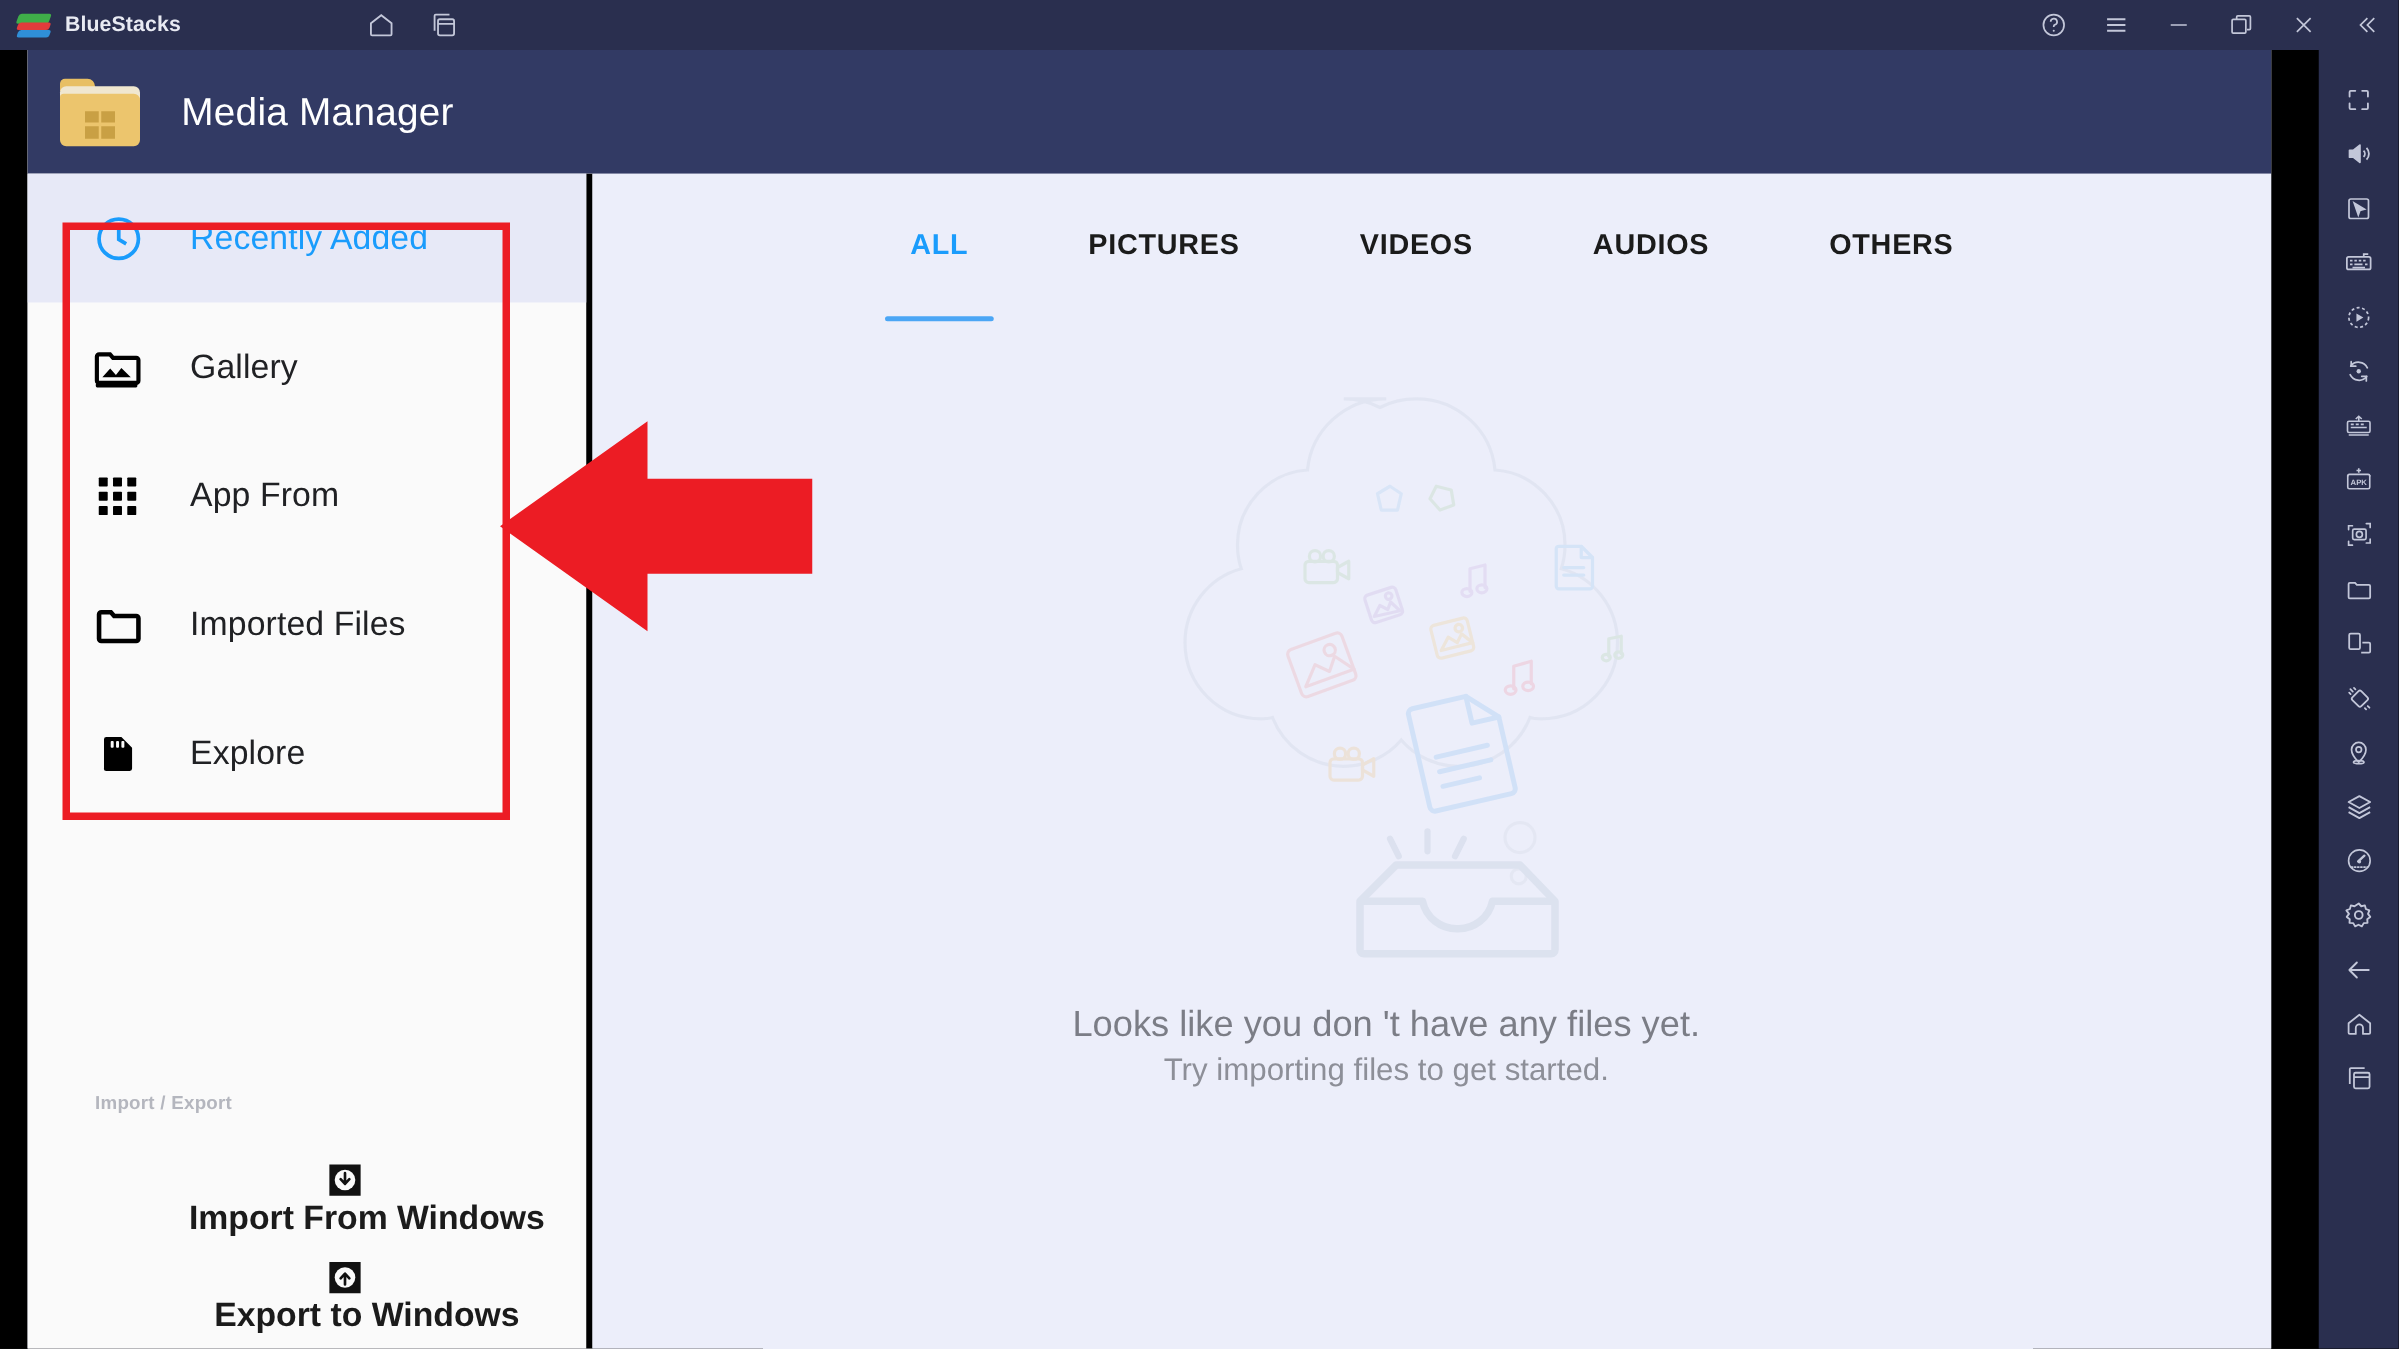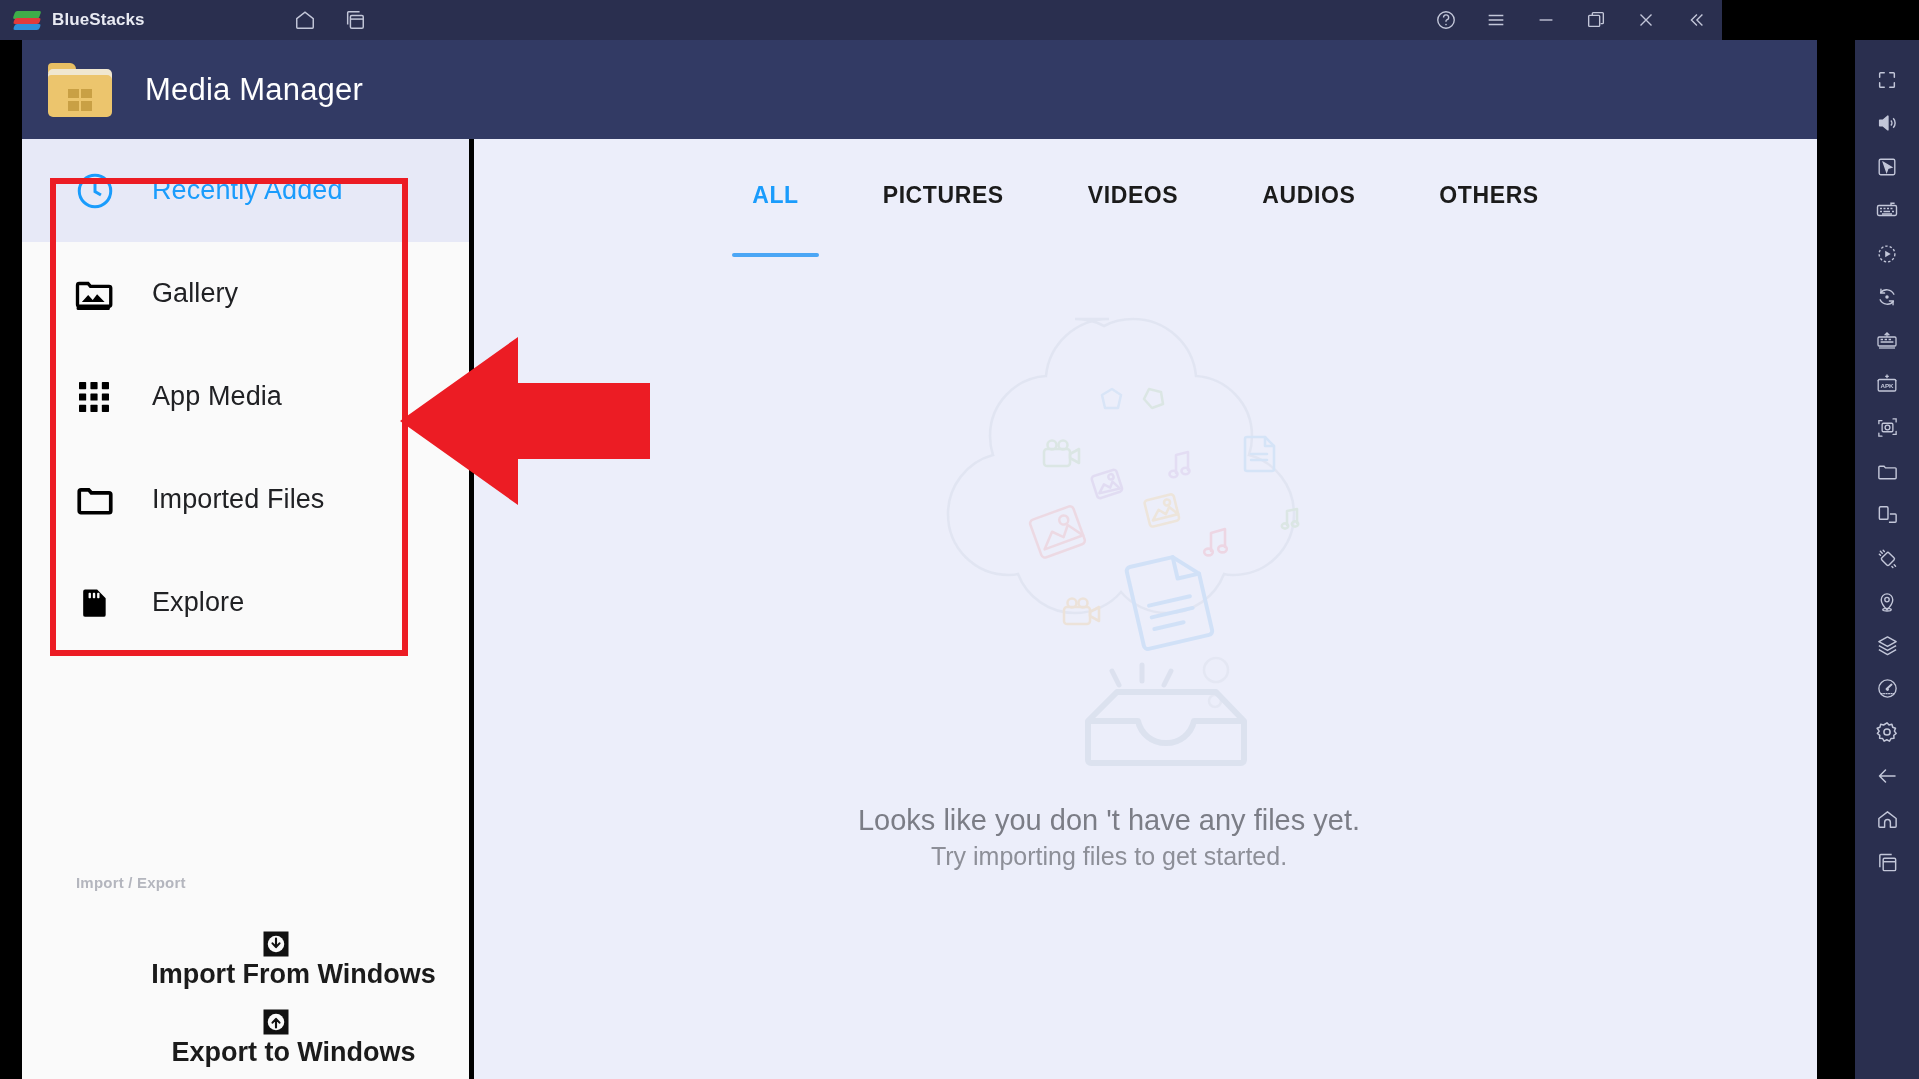--- a/index.html
+++ b/index.html
@@ -7,21 +7,21 @@
     width: 1919px; height: 1079px;
     background: #000;
     font-family: "Liberation Sans", sans-serif;
     overflow: hidden;
   }
 
   #app { position: relative; width: 1919px; height: 1079px; background: #000; }
 
   
   .titlebar {
-    position: absolute; left: 0; top: 0; width: 1722px; height: 40px;
+    position: absolute; left: 0; top: 0; width: 1919px; height: 40px;
     background: #2a2f4f;
     display: flex; align-items: center;
   }
   .bs-logo {
     margin-left: 14px; width: 26px; height: 26px;
     position: relative;
   }
   .bs-logo .l { position: absolute; left: 0; border-radius: 2px; }
   .bs-logo .l1 { top: 17px; width: 26px; height: 6px; background: #2f8fd8; transform: skewX(-20deg); }
   .bs-logo .l2 { top: 11px; width: 26px; height: 6px; background: #e23b3b; transform: skewX(-20deg); }
@@ -114,21 +114,21 @@
     margin-left: 31px; font-size: 27px; color: #1b1b1b; font-weight: bold;
   }
 
   
   .content {
     position: absolute; left: 452px; top: 99px; width: 1343px; height: 940px;
     background: #eceefa;
   }
   .tabs {
     position: absolute; left: 0; top: 43px; width: 1343px;
-    display: flex; justify-content: center; gap: 0;
+    display: flex; justify-content: center; gap: 12px;
   }
   .tab-item {
     position: relative; padding: 0 42px; cursor: pointer;
     font-size: 23px; font-weight: bold; color: #1b1b1b;
     letter-spacing: 0.6px;
     text-align: center;
   }
   .tab-item.active { color: #1a9cfc; }
   .tab-underline {
     position: absolute; left: 22px; right: 22px; bottom: -48px;
@@ -285,21 +285,21 @@
                 <rect x="9.85" y="3" width="4.3" height="4.3" rx="0.4"></rect>
                 <rect x="16.7" y="3" width="4.3" height="4.3" rx="0.4"></rect>
               <rect x="3" y="9.85" width="4.3" height="4.3" rx="0.4"></rect>
                 <rect x="9.85" y="9.85" width="4.3" height="4.3" rx="0.4"></rect>
                 <rect x="16.7" y="9.85" width="4.3" height="4.3" rx="0.4"></rect>
               <rect x="3" y="16.7" width="4.3" height="4.3" rx="0.4"></rect>
                 <rect x="9.85" y="16.7" width="4.3" height="4.3" rx="0.4"></rect>
                 <rect x="16.7" y="16.7" width="4.3" height="4.3" rx="0.4"></rect>
             </svg>
           </span>
-          <span class="nav-label">App Media</span>
+          <span class="nav-label">App From</span>
         </div>
 
         <div class="nav-item">
           <span class="nav-ico">
             <svg width="42" height="42" viewBox="0 0 24 24" fill="none" stroke="currentColor" stroke-width="2.1">
               <path d="M3 7.2a1 1 0 0 1 1-1h4.4l1.5 1.7H20a1 1 0 0 1 1 1v9.4a1 1 0 0 1-1 1H4a1 1 0 0 1-1-1z"></path>
             </svg>
           </span>
           <span class="nav-label">Imported Files</span>
         </div>

